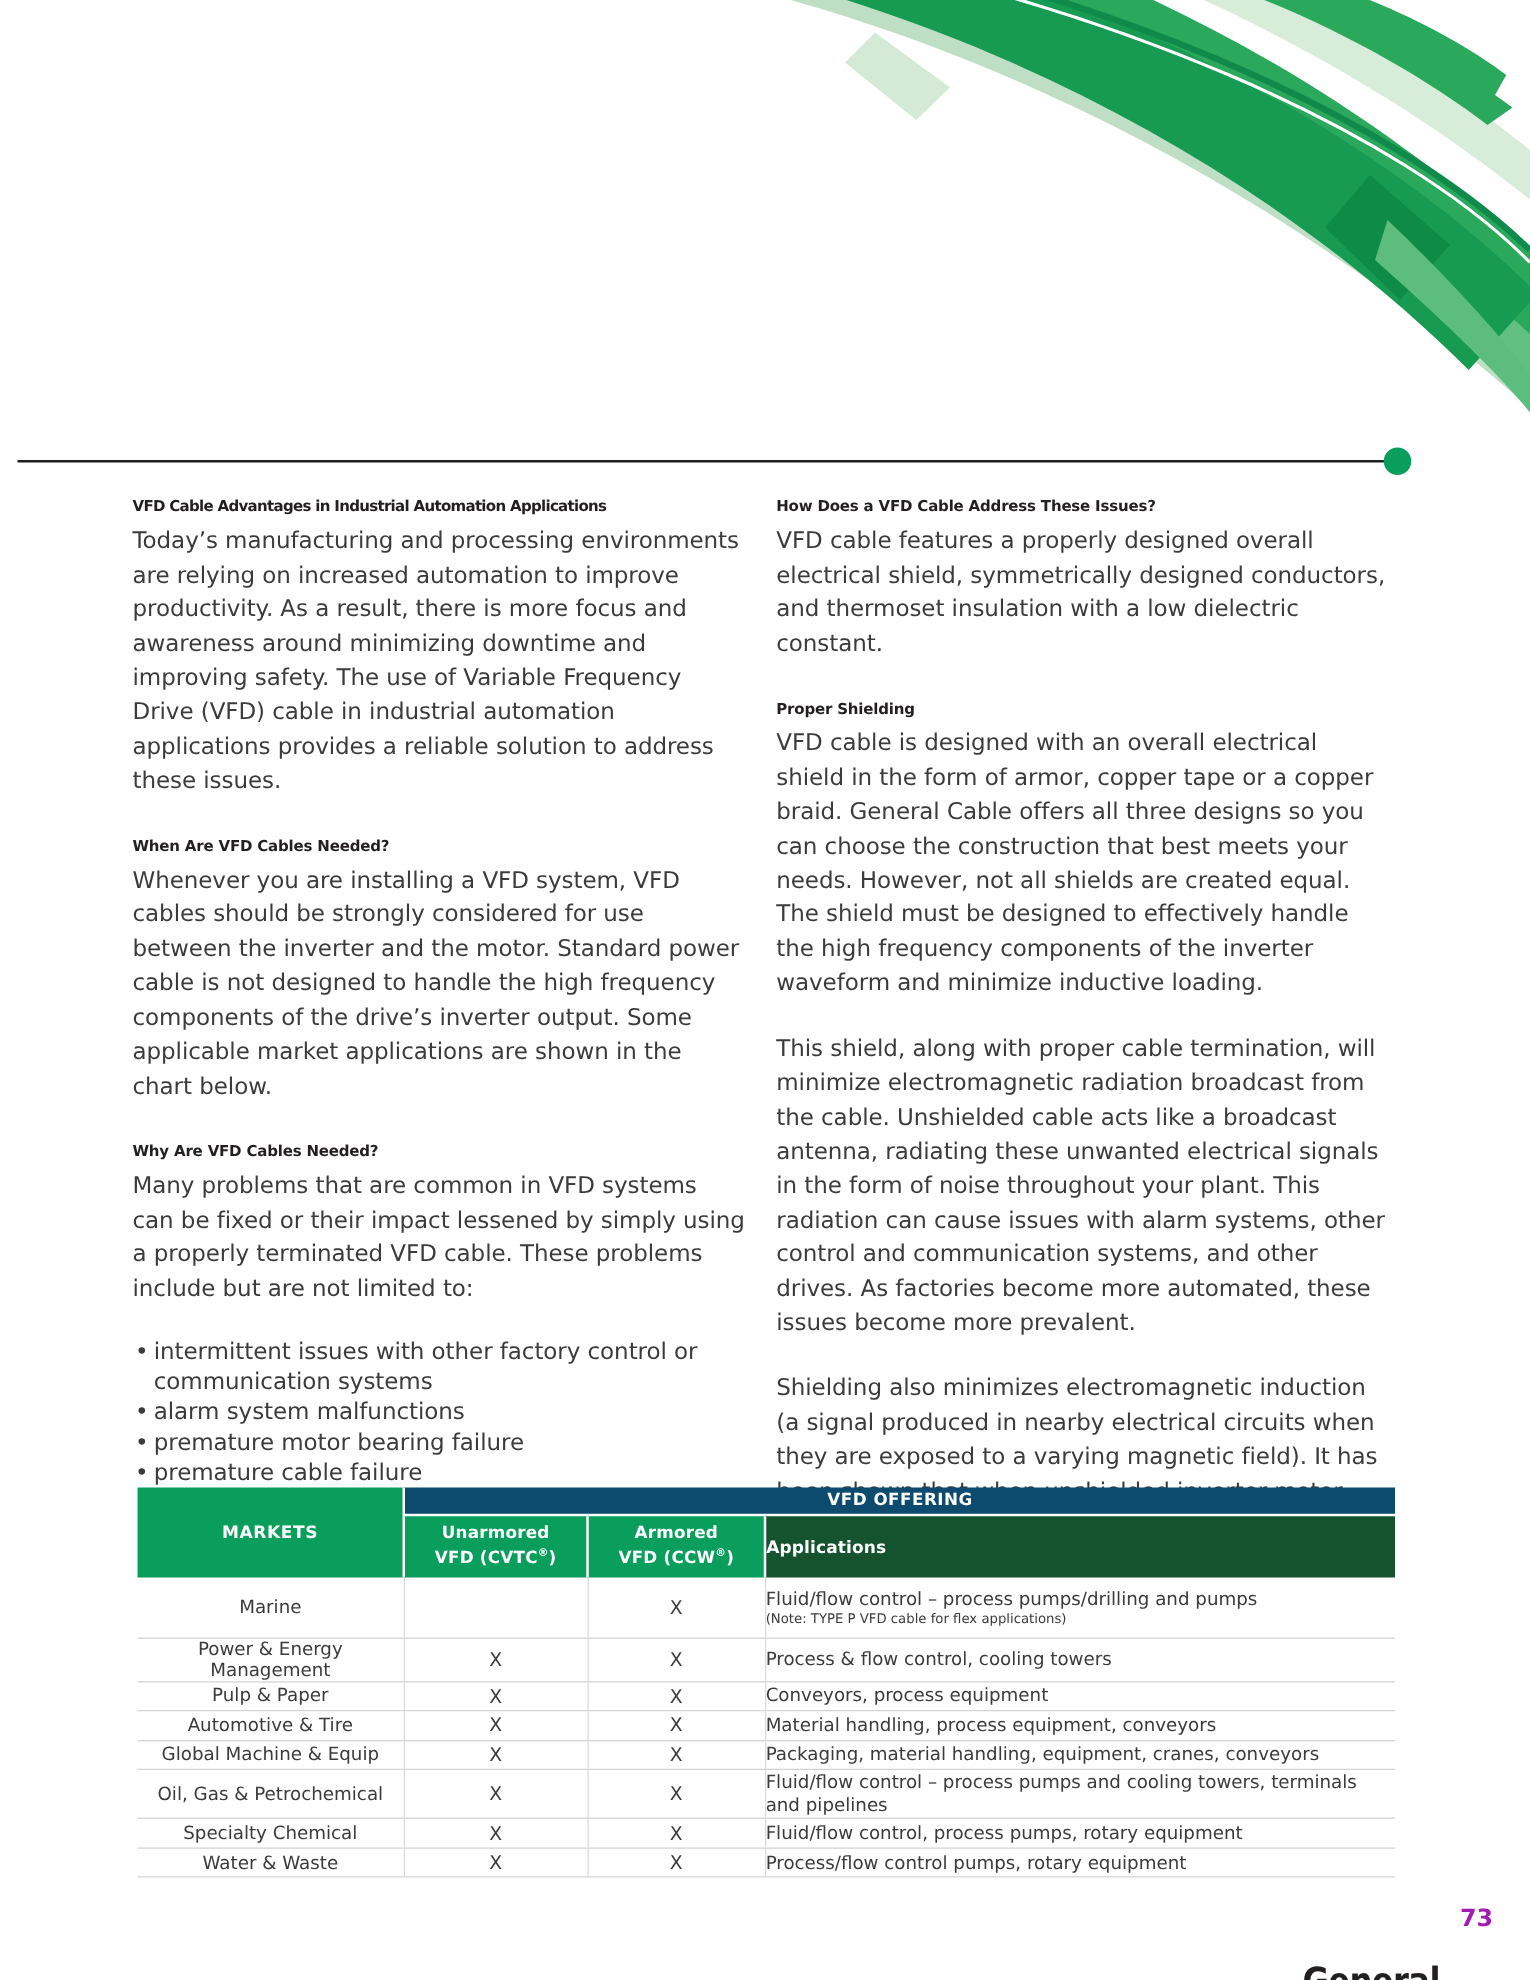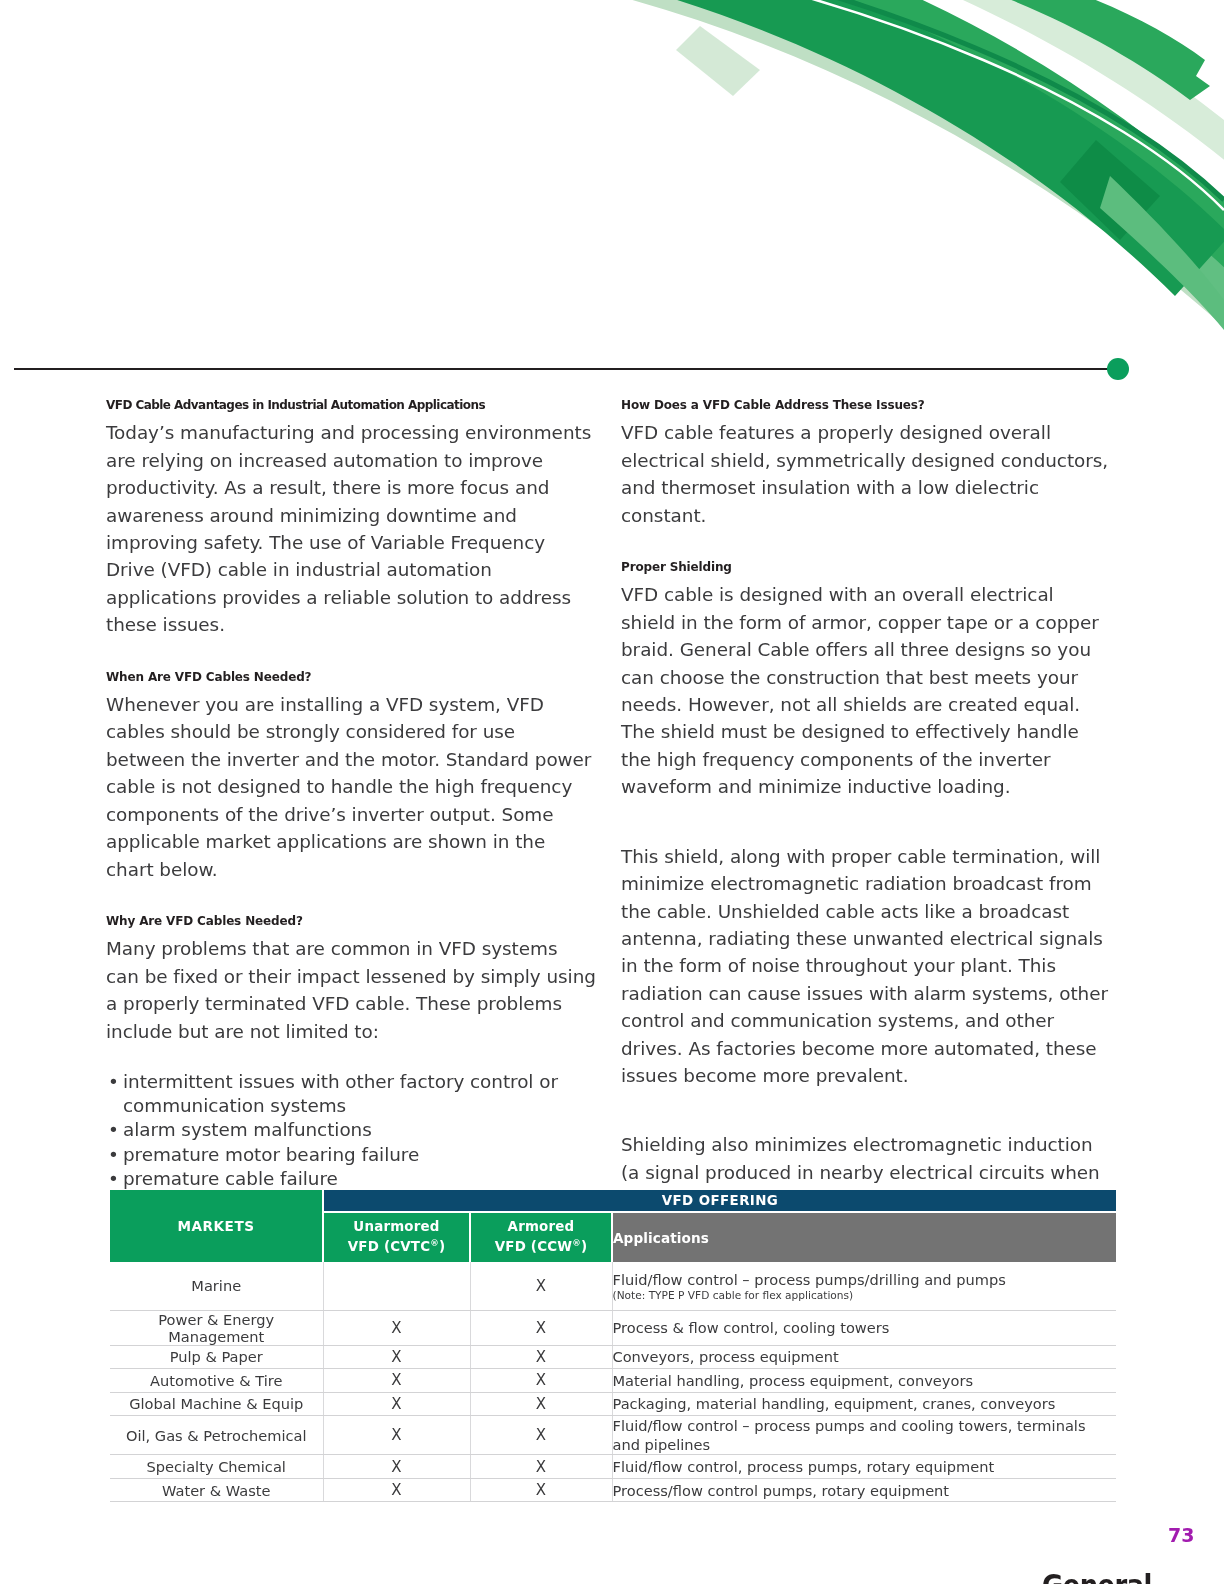--- a/index.html
+++ b/index.html
@@ -47,21 +47,21 @@
   h2.sec {
     font-size: 12px;
     font-weight: 700;
     color: #231f20;
     line-height: 27.4px;
     letter-spacing: -0.15px;
   }
   h2.sec.tight { letter-spacing: -0.55px; }
   p.body { margin: 0; }
   p.body + h2.sec { margin-top: 25px; }
-  p.body + p.body { margin-top: 42px; }
+  p.body + p.body { margin-top: 25px; }
 
   ul.bullets { list-style: none; margin-top: 25px; }
   ul.bullets li {
     position: relative;
     padding-left: 17px;
     line-height: 24.2px;
   }
   ul.bullets li::before {
     content: "\2022";
     position: absolute; left: 2px; top: 0;
@@ -107,21 +107,21 @@
     font-size: 13.4px;
     font-weight: 700;
     text-align: center;
     line-height: 16px;
     letter-spacing: 0.2px;
     height: 50px;
     border-left: 2px solid #fff;
     border-top: 2px solid #fff;
   }
   th.hd-app {
-    background: #737373;
+    background: #14532d;
     color: #ffffff;
     font-size: 13.6px;
     font-weight: 700;
     text-align: left;
     padding-left: 9px;
     letter-spacing: 0.1px;
     height: 50px;
     border-left: 2px solid #fff;
     border-top: 2px solid #fff;
   }

